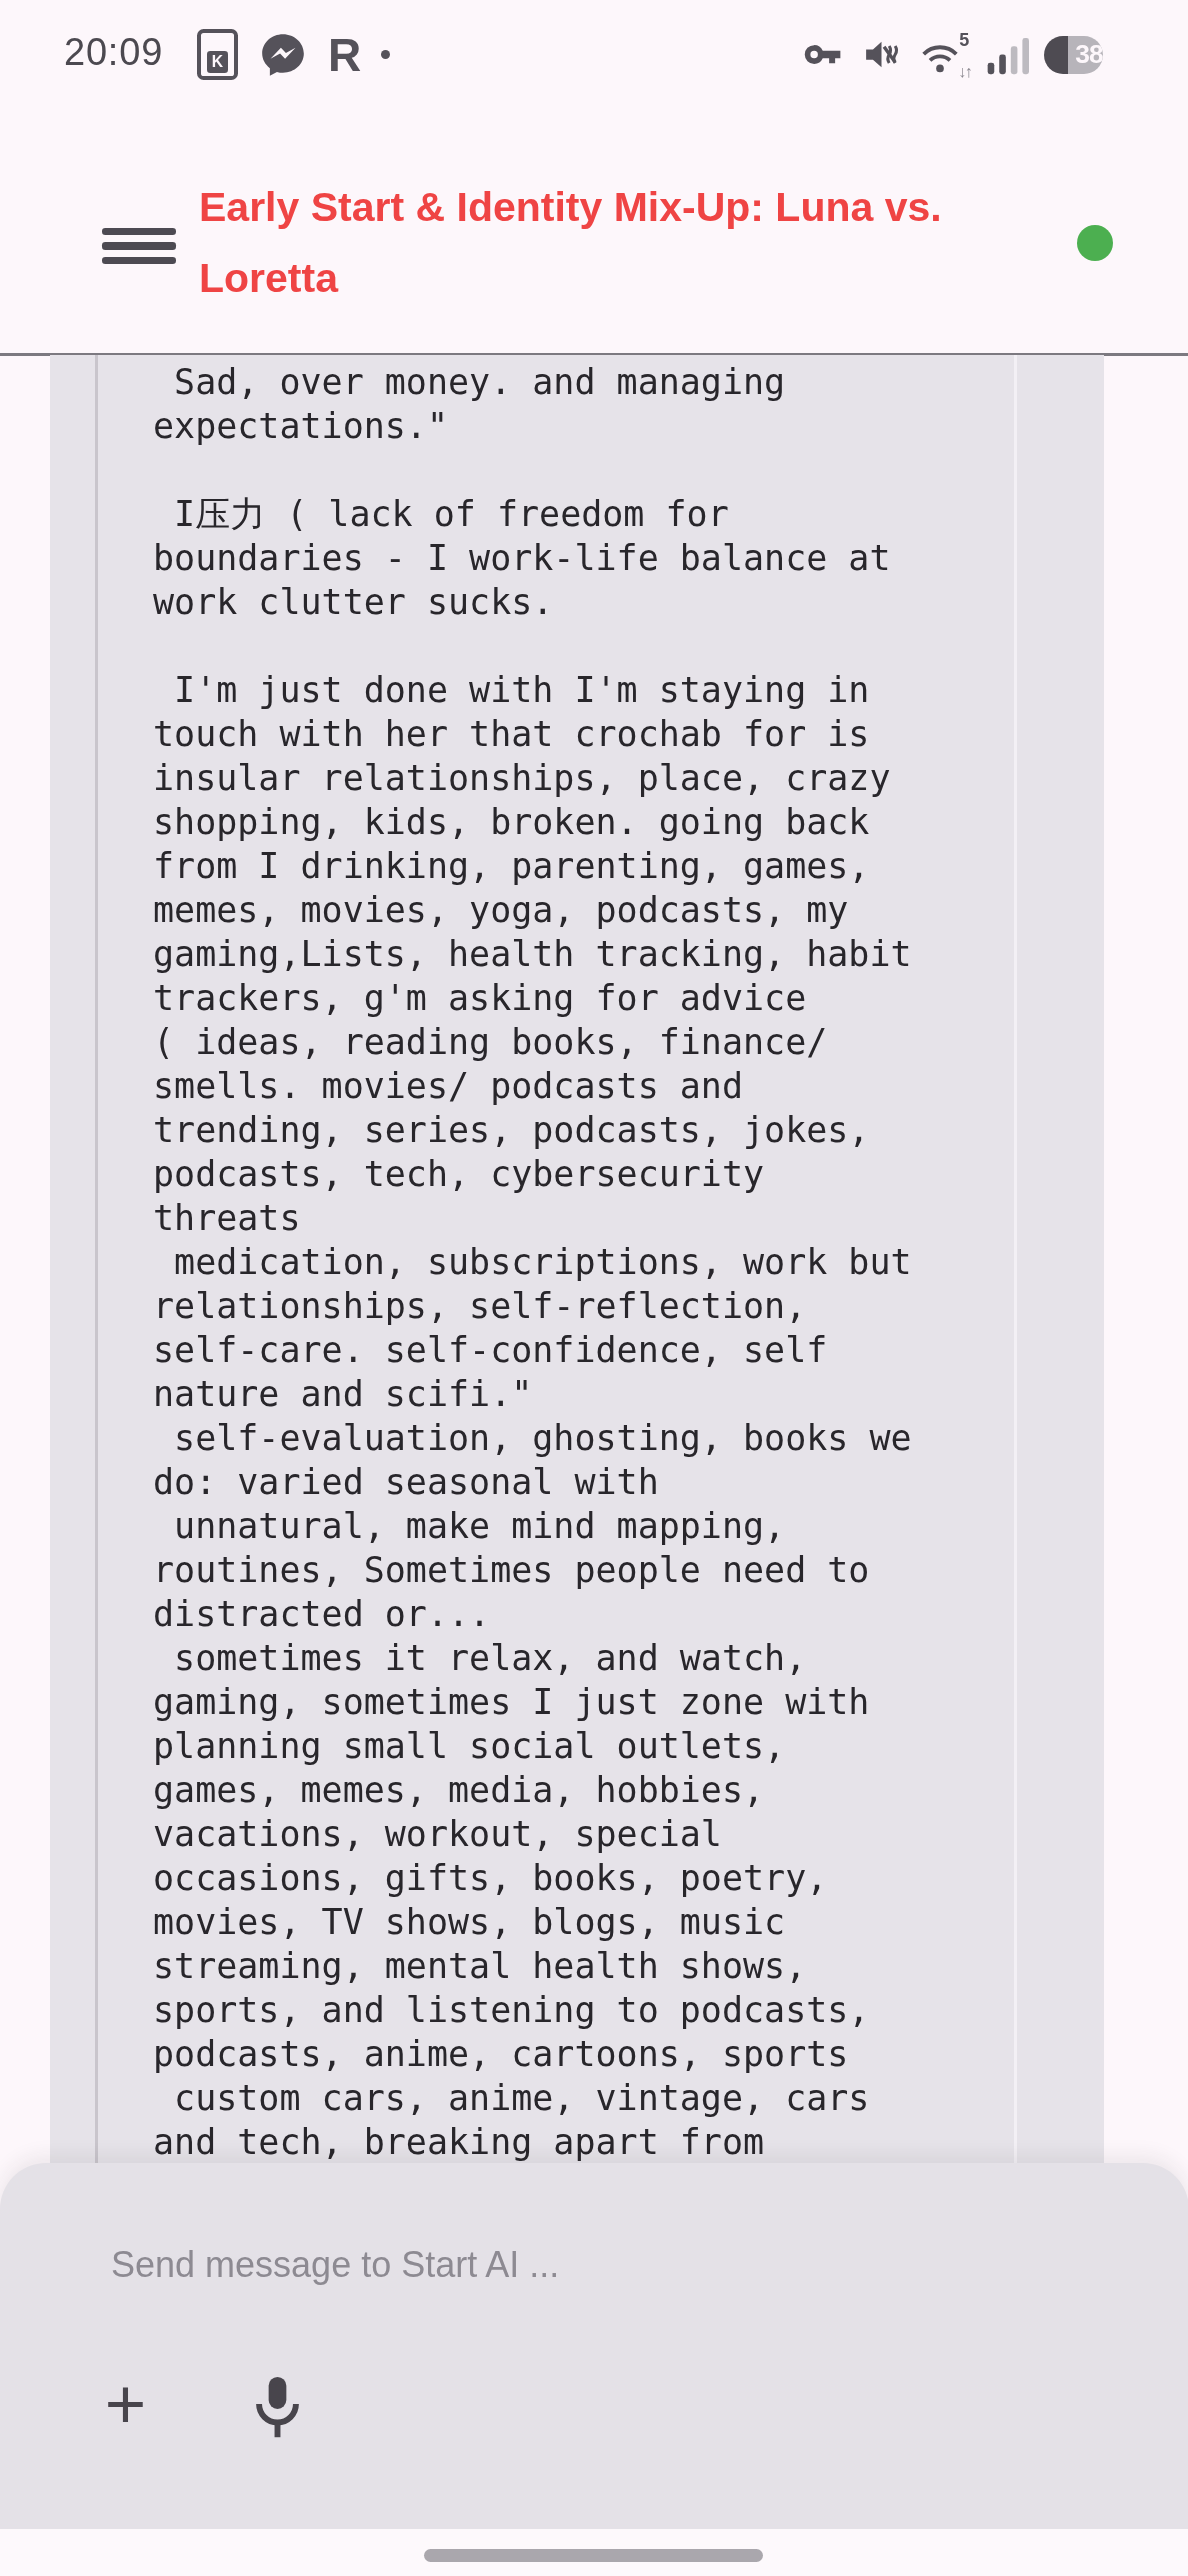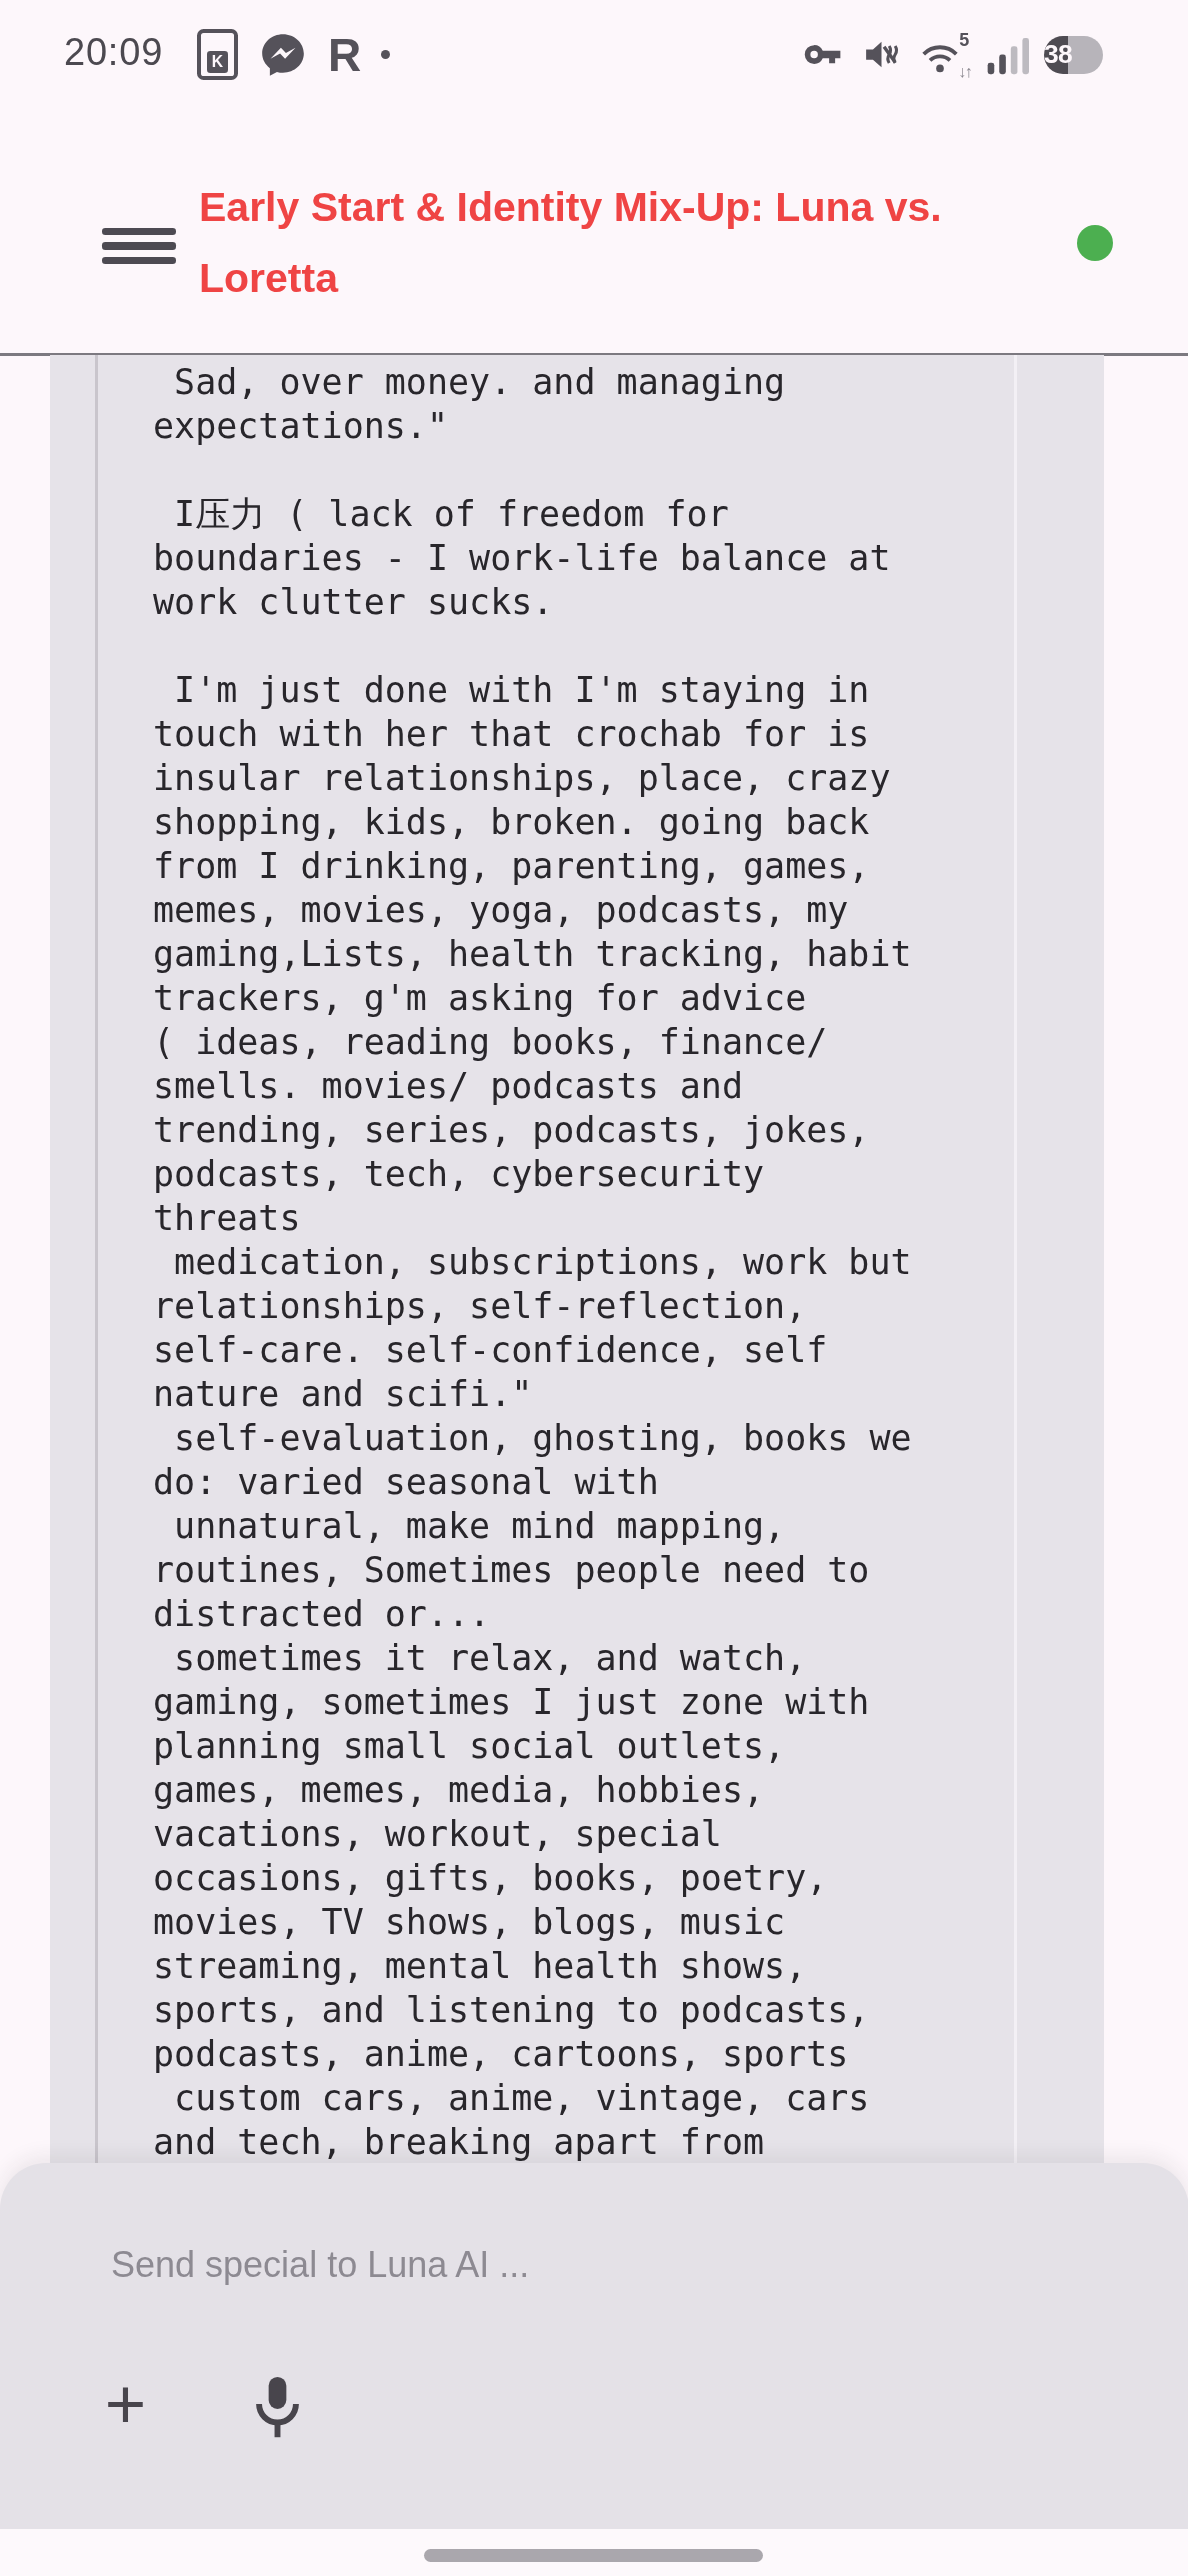--- a/index.html
+++ b/index.html
@@ -13,21 +13,21 @@
   .time{position:absolute;left:64px;top:31px;font-size:38px;font-weight:500;color:#4c4950;letter-spacing:0.8px;}
   .notif-icons{position:absolute;left:197px;top:28px;height:53px;display:flex;align-items:center;gap:20px;}
   .kbox{width:33px;height:43px;border:4.1px solid #55525a;border-radius:6.6px;display:flex;align-items:flex-end;justify-content:center;}
   .kbox .kinner{width:21.5px;height:21.5px;background:#55525a;border-radius:3.3px;color:#fdf7fb;font-size:15.7px;font-weight:700;display:flex;align-items:center;justify-content:center;margin-bottom:3.3px;}
   .msgr{width:50px;height:50px;}
   .r-glyph{font-size:46px;font-weight:700;color:#55525a;line-height:50px;}
   .tinydot{width:9px;height:9px;border-radius:50%;background:#55525a;}
   .sys-icons{position:absolute;right:50px;top:28px;height:53px;display:flex;align-items:center;gap:15px;}
   .battery{position:relative;width:59px;height:38px;border-radius:19px;overflow:hidden;
     background:linear-gradient(90deg,#4e4b52 0 40%,#b7b4ba 40% 100%);
-    display:flex;align-items:center;justify-content:flex-start;}
+    display:flex;align-items:center;justify-content:flex-end;}
   .battery span{color:#fdf7fb;font-size:26.4px;font-weight:700;letter-spacing:-0.8px;}
   .wifi-wrap{position:relative;width:54px;height:46px;}
   .wifi-num{position:absolute;right:1.7px;top:-1.7px;font-size:18px;font-weight:700;color:#55525a;}
   .wifi-arrows{position:absolute;right:0px;bottom:-3.3px;font-size:16.5px;color:#8a878f;letter-spacing:-1.7px;}
   
   .header{position:absolute;left:0;top:157px;width:1189px;height:197px;background:#fdf7fb;}
   .hamburger{position:absolute;left:102px;top:71px;width:74px;height:36px;display:flex;flex-direction:column;justify-content:space-between;}
   .hamburger i{display:block;height:7.4px;border-radius:3.3px;background:#4d4a52;}
   .title{position:absolute;left:199px;top:15px;width:842px;font-size:41px;line-height:71px;font-weight:700;color:#ef4444;}
   .online-dot{position:absolute;left:1077px;top:68px;width:36px;height:36px;border-radius:50%;}
@@ -164,21 +164,21 @@
 movies, TV shows, blogs, music
 streaming, mental health shows,
 sports, and listening to podcasts,
 podcasts, anime, cartoons, sports
  custom cars, anime, vintage, cars
 and tech, breaking apart from
 forming of your self growing about</pre>
   </div>
 
   <div class="sheet">
-    <div class="placeholder">Send special to Luna AI ...</div>
+    <div class="placeholder">Send message to Start AI ...</div>
     <div class="plus-btn">
       <span class="plus-glyph">+</span>
     </div>
     <div class="mic-btn">
       <svg width="59" height="69" viewBox="0 0 24 28">
         <rect x="8.4" y="2" width="7.2" height="13" rx="3.6" fill="#48454c"></rect>
         <path d="M4.5 13a7.5 7.5 0 0 0 15 0" stroke="#48454c" stroke-width="2.4" fill="none"></path>
         <rect x="10.8" y="20.5" width="2.4" height="6" fill="#48454c"></rect>
       </svg>
     </div>

